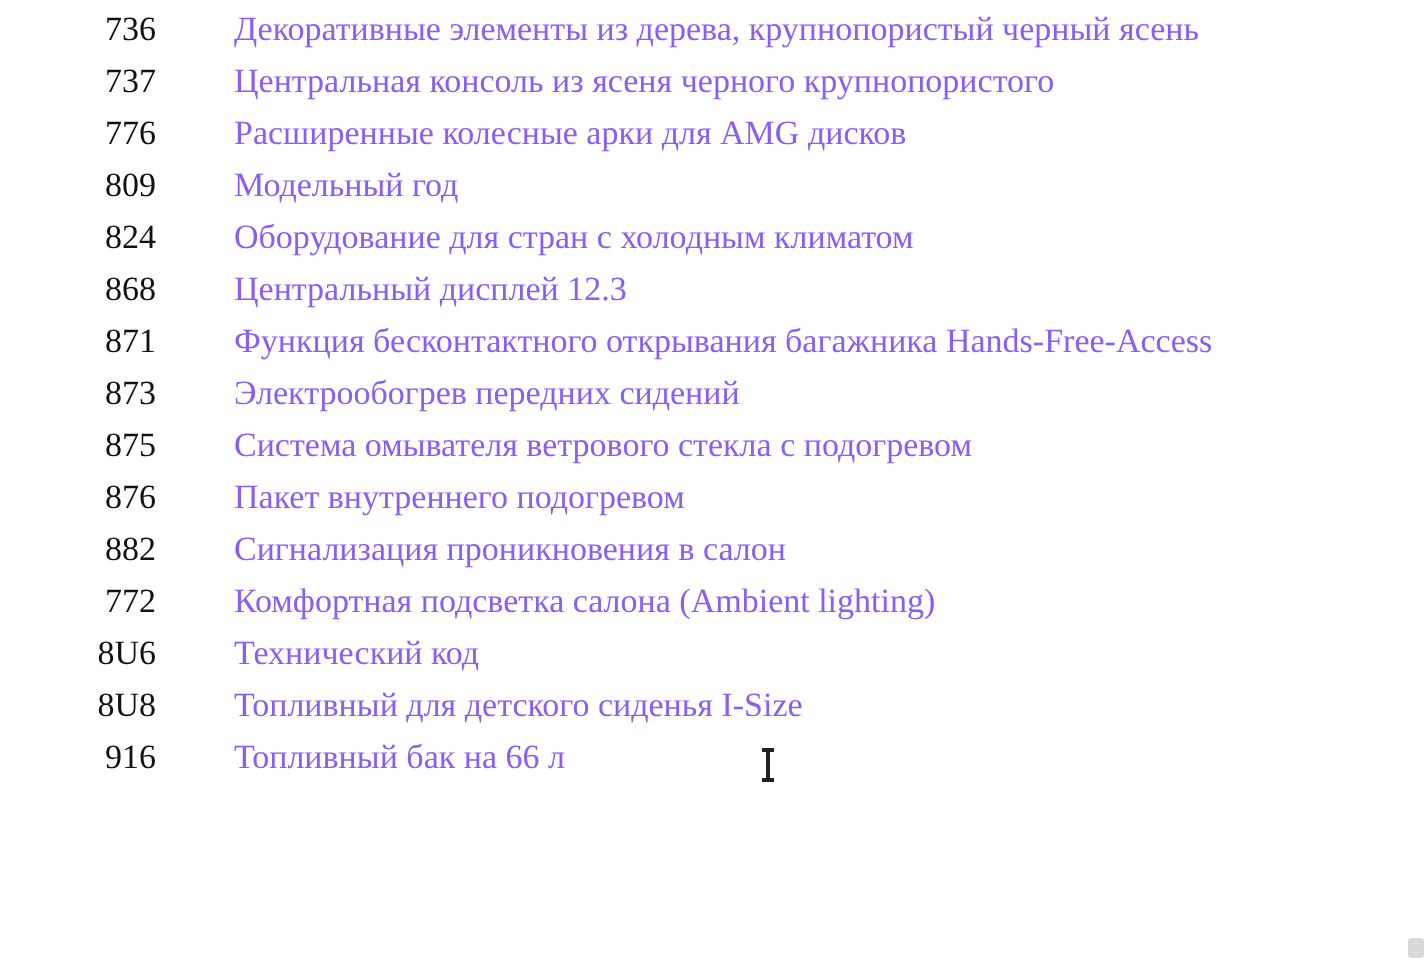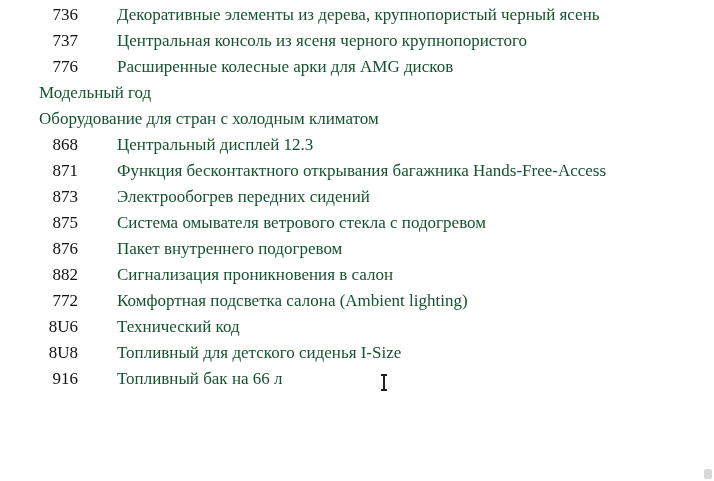--- a/index.html
+++ b/index.html
@@ -43,21 +43,21 @@
     color: #111111;
     white-space: nowrap;
   }
   .desc-cell {
     flex: 1 1 auto;
     padding-left: 39px;
     padding-right: 46px;
     font-family: "Liberation Serif", serif;
     font-size: 17px;
     line-height: 26px;
-    color: #14532d;
+    color: #8b5cf6;
   }
   .caret {
     position: absolute;
     width: 2px;
     height: 15px;
     background: #222222;
     left: 383px;
     top: 375px;
   }
   .caret:before {
@@ -105,24 +105,26 @@
       <div class="desc-cell">Центральная консоль из ясеня черного крупнопористого</div>
     </div>
 
 
     <div class="row">
       <div class="code-cell">776</div>
       <div class="desc-cell">Расширенные колесные арки для AMG дисков</div>
     </div>
 
     <div class="row">
+      <div class="code-cell">809</div>
       <div class="desc-cell">Модельный год</div>
     </div>
 
     <div class="row">
+      <div class="code-cell">824</div>
       <div class="desc-cell">Оборудование для стран с холодным климатом</div>
     </div>
 
     <div class="row">
       <div class="code-cell">868</div>
       <div class="desc-cell">Центральный дисплей 12.3</div>
     </div>
 
     <div class="row">
       <div class="code-cell">871</div>

